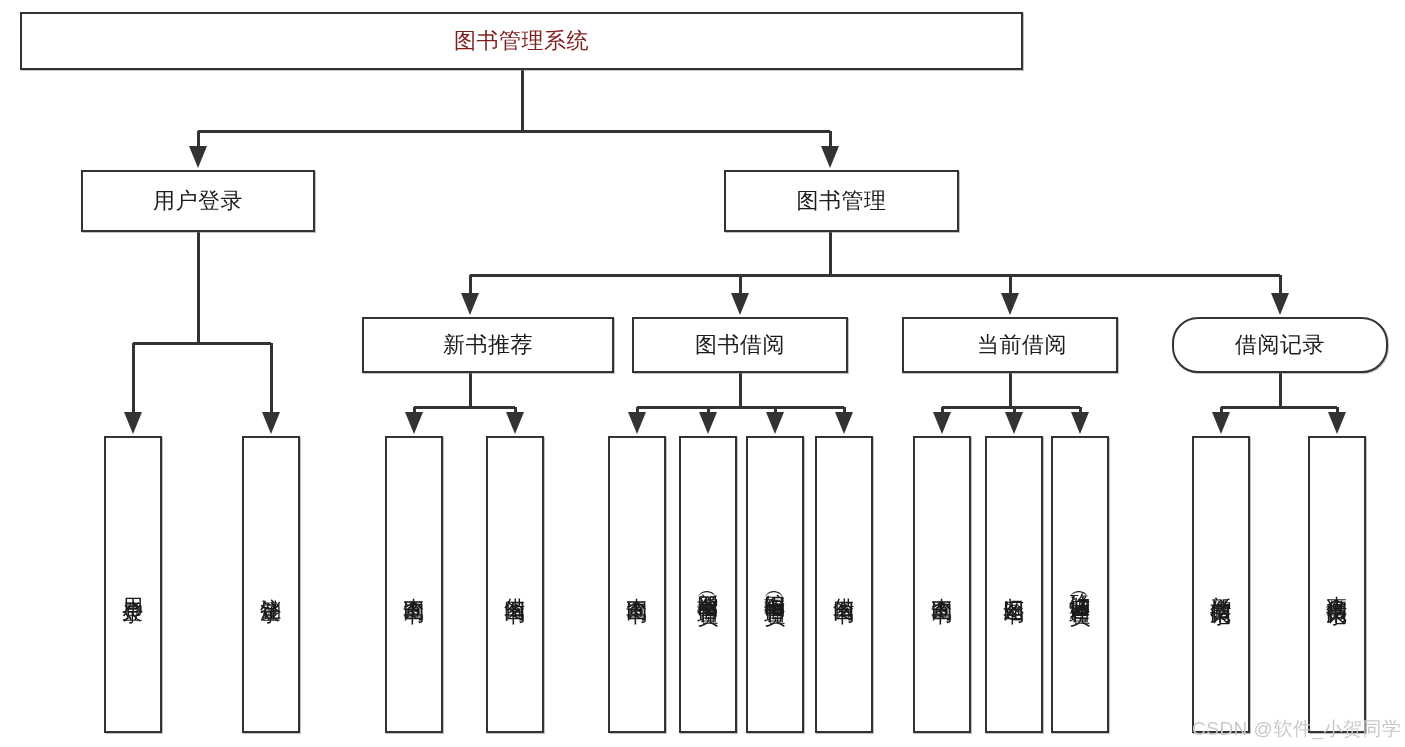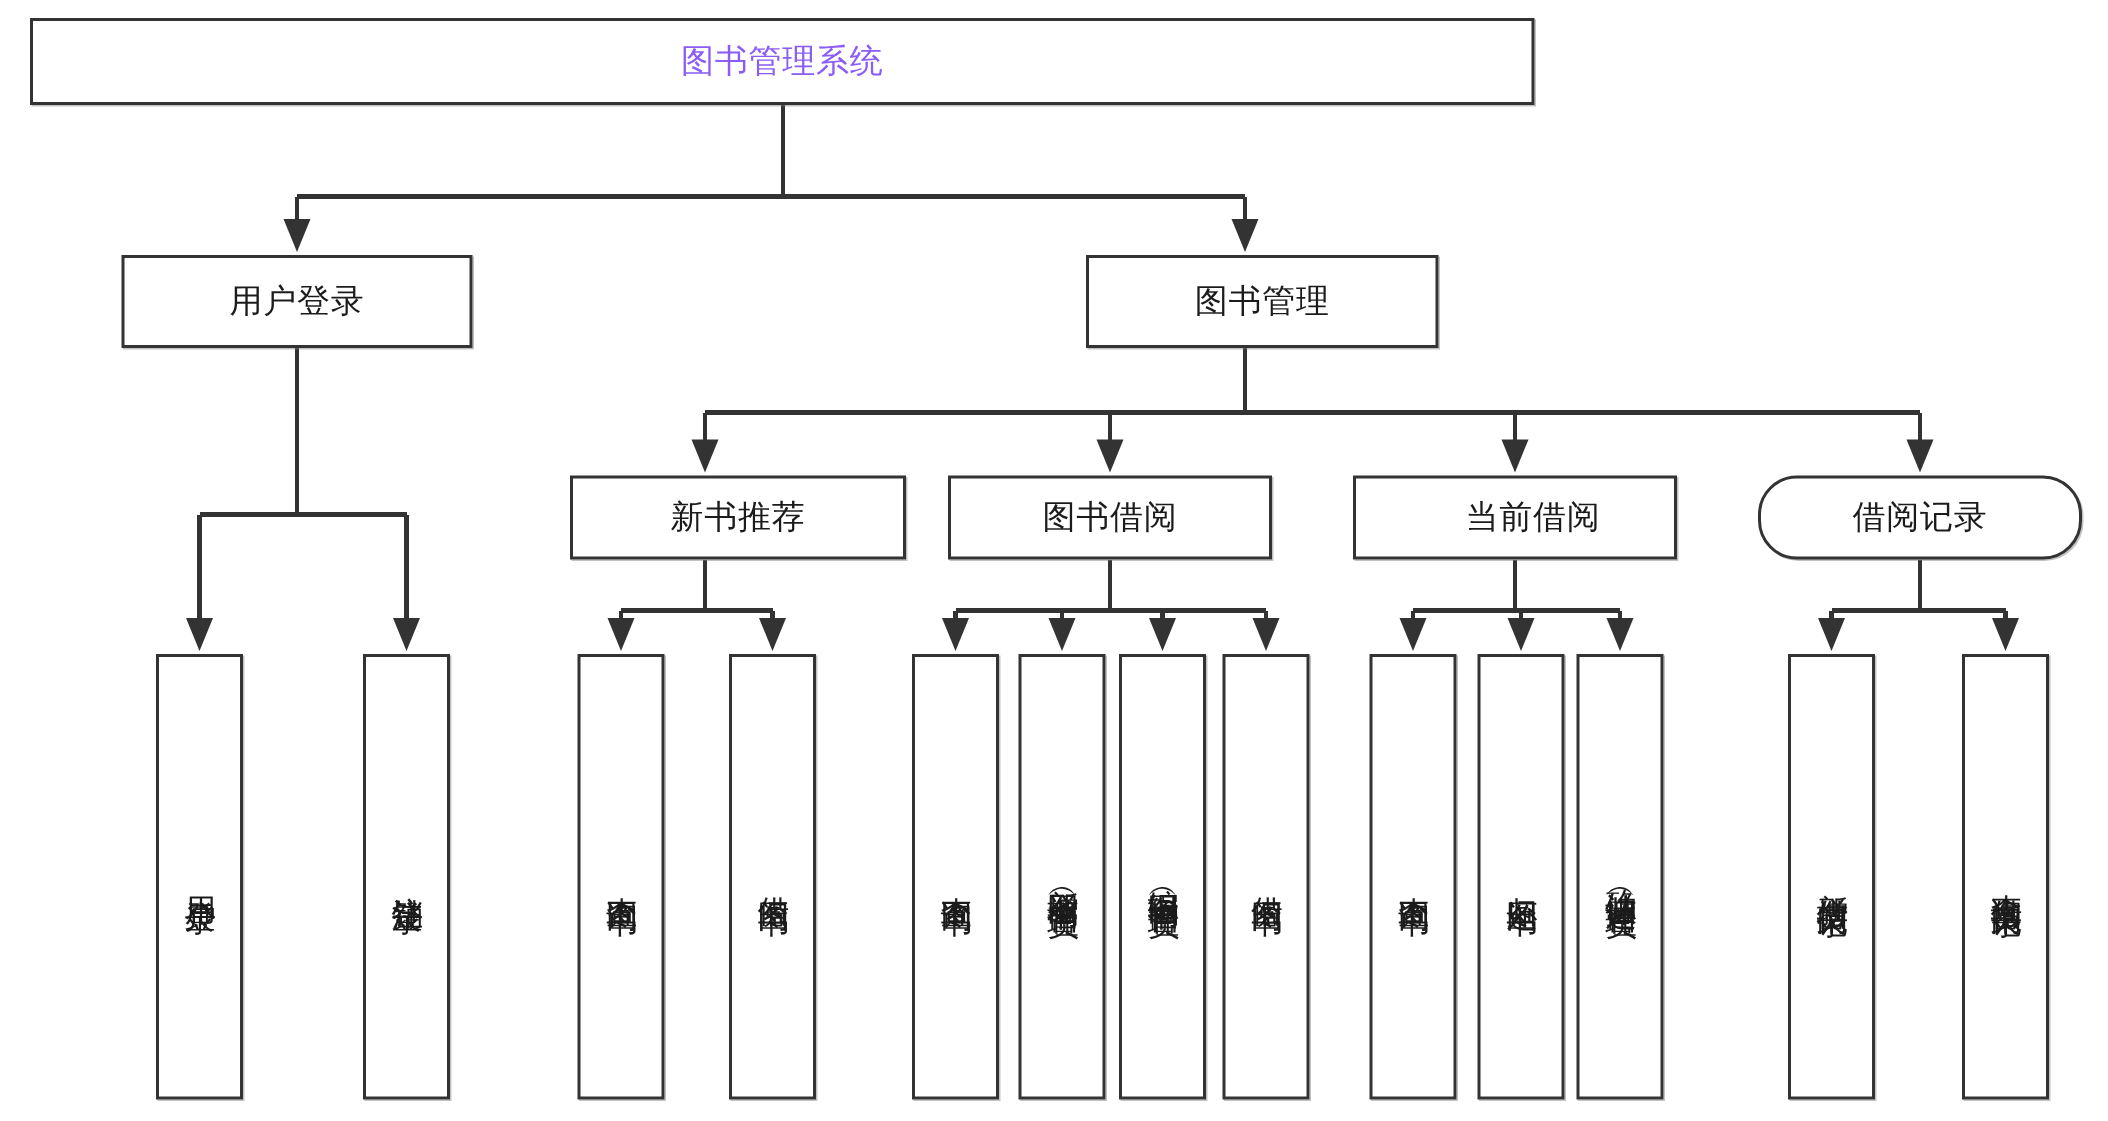--- a/index.html
+++ b/index.html
@@ -119,30 +119,30 @@
       <line x1="1080" y1="407" x2="1080" y2="414" stroke="#333333" stroke-width="3" shape-rendering="crispEdges"></line>
       <polygon points="1071,412 1089,412 1080,434" fill="#333333"></polygon>
       <line x1="1280" y1="373" x2="1280" y2="407" stroke="#333333" stroke-width="3" shape-rendering="crispEdges"></line>
       <line x1="1221" y1="407" x2="1337" y2="407" stroke="#333333" stroke-width="3" shape-rendering="crispEdges"></line>
       <line x1="1221" y1="407" x2="1221" y2="414" stroke="#333333" stroke-width="3" shape-rendering="crispEdges"></line>
       <polygon points="1212,412 1230,412 1221,434" fill="#333333"></polygon>
       <line x1="1337" y1="407" x2="1337" y2="414" stroke="#333333" stroke-width="3" shape-rendering="crispEdges"></line>
       <polygon points="1328,412 1346,412 1337,434" fill="#333333"></polygon>
     </svg>
   <div id="nodes-layer">
-      <div class="node horizontal" id="node-root" style="left: 20px; top: 12px; width: 1003px; height: 58px; border-color: rgb(51, 51, 51); background: rgb(255, 255, 255); color: #8b5cf6;">
+      <div class="node horizontal" id="node-root" style="left: 20px; top: 12px; width: 1003px; height: 58px; border-color: rgb(51, 51, 51); background: rgb(255, 255, 255); color: #7f1d1d;">
         <span class="node-label">图书管理系统</span>
       </div>
       <div class="node horizontal" id="node-user-login" style="left: 81px; top: 170px; width: 234px; height: 62px; border-color: rgb(51, 51, 51); background: rgb(255, 255, 255); color: rgb(27, 27, 27);">
         <span class="node-label">用户登录</span>
       </div>
       <div class="node horizontal" id="node-book-manage" style="left: 712px; top: 170px; width: 235px; height: 62px; border-color: rgb(51, 51, 51); background: rgb(255, 255, 255); color: rgb(27, 27, 27); margin-left: 12px;">
         <span class="node-label">图书管理</span>
       </div>
-      <div class="node horizontal" id="node-new-book-rec" style="left: 380px; top: 317px; width: 224px; height: 56px; border-color: rgb(51, 51, 51); background: rgb(255, 255, 255); color: rgb(27, 27, 27);">
+      <div class="node horizontal" id="node-new-book-rec" style="left: 362px; top: 317px; width: 252px; height: 56px; border-color: rgb(51, 51, 51); background: rgb(255, 255, 255); color: rgb(27, 27, 27);">
         <span class="node-label">新书推荐</span>
       </div>
       <div class="node horizontal" id="node-book-borrow" style="left: 632px; top: 317px; width: 216px; height: 56px; border-color: rgb(51, 51, 51); background: rgb(255, 255, 255); color: rgb(27, 27, 27);">
         <span class="node-label">图书借阅</span>
       </div>
       <div class="node horizontal" id="node-current-borrow" style="left: 902px; top: 317px; width: 216px; height: 56px; border-color: rgb(51, 51, 51); background: rgb(255, 255, 255); color: rgb(27, 27, 27); padding-left: 24px;">
         <span class="node-label">当前借阅</span>
       </div>
       <div class="node horizontal" id="node-borrow-record" style="left: 1172px; top: 317px; width: 216px; height: 56px; border-color: rgb(51, 51, 51); background: rgb(255, 255, 255); color: rgb(27, 27, 27); border-radius: 26px;">
         <span class="node-label">借阅记录</span>
@@ -180,13 +180,14 @@
       <div class="node vertical" id="node-leaf-confirm-return" style="left: 1051px; top: 436px; width: 58px; height: 297px; border-color: rgb(51, 51, 51); background: rgb(255, 255, 255); color: rgb(27, 27, 27);">
         <span class="node-label">确认归还（管理员）</span>
       </div>
       <div class="node vertical" id="node-leaf-add-record" style="left: 1192px; top: 436px; width: 58px; height: 297px; border-color: rgb(51, 51, 51); background: rgb(255, 255, 255); color: rgb(27, 27, 27);">
         <span class="node-label">新增借阅记录</span>
       </div>
       <div class="node vertical" id="node-leaf-query-record" style="left: 1308px; top: 436px; width: 58px; height: 297px; border-color: rgb(51, 51, 51); background: rgb(255, 255, 255); color: rgb(27, 27, 27);">
         <span class="node-label">查询借阅记录</span>
       </div>
     </div>
+  <div class="watermark" style="left: 1192px; top: 716px; color: rgb(201, 201, 201);">CSDN @软件_小贺同学</div>
 </div>
 
 </body></html>

